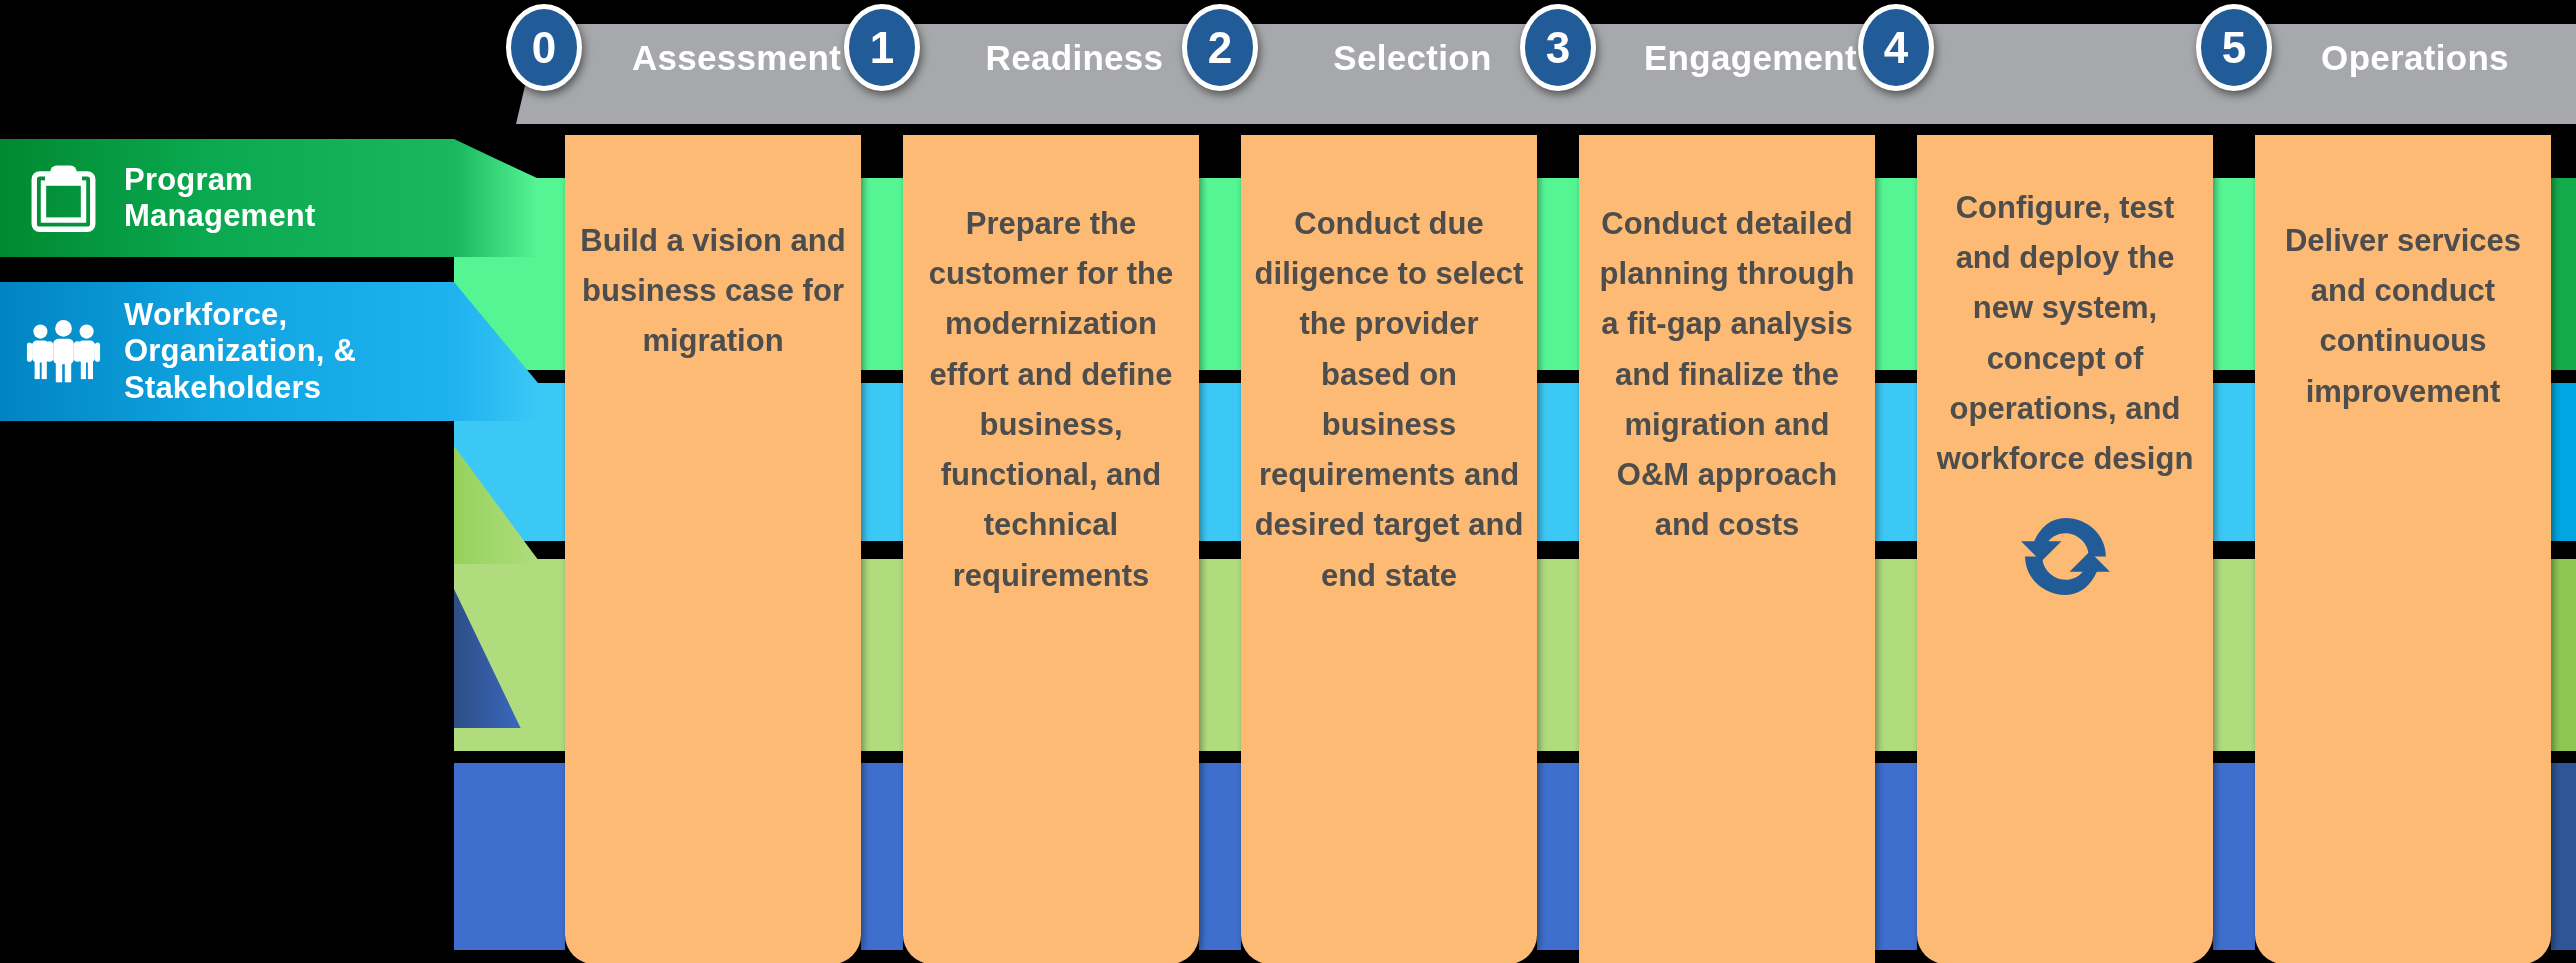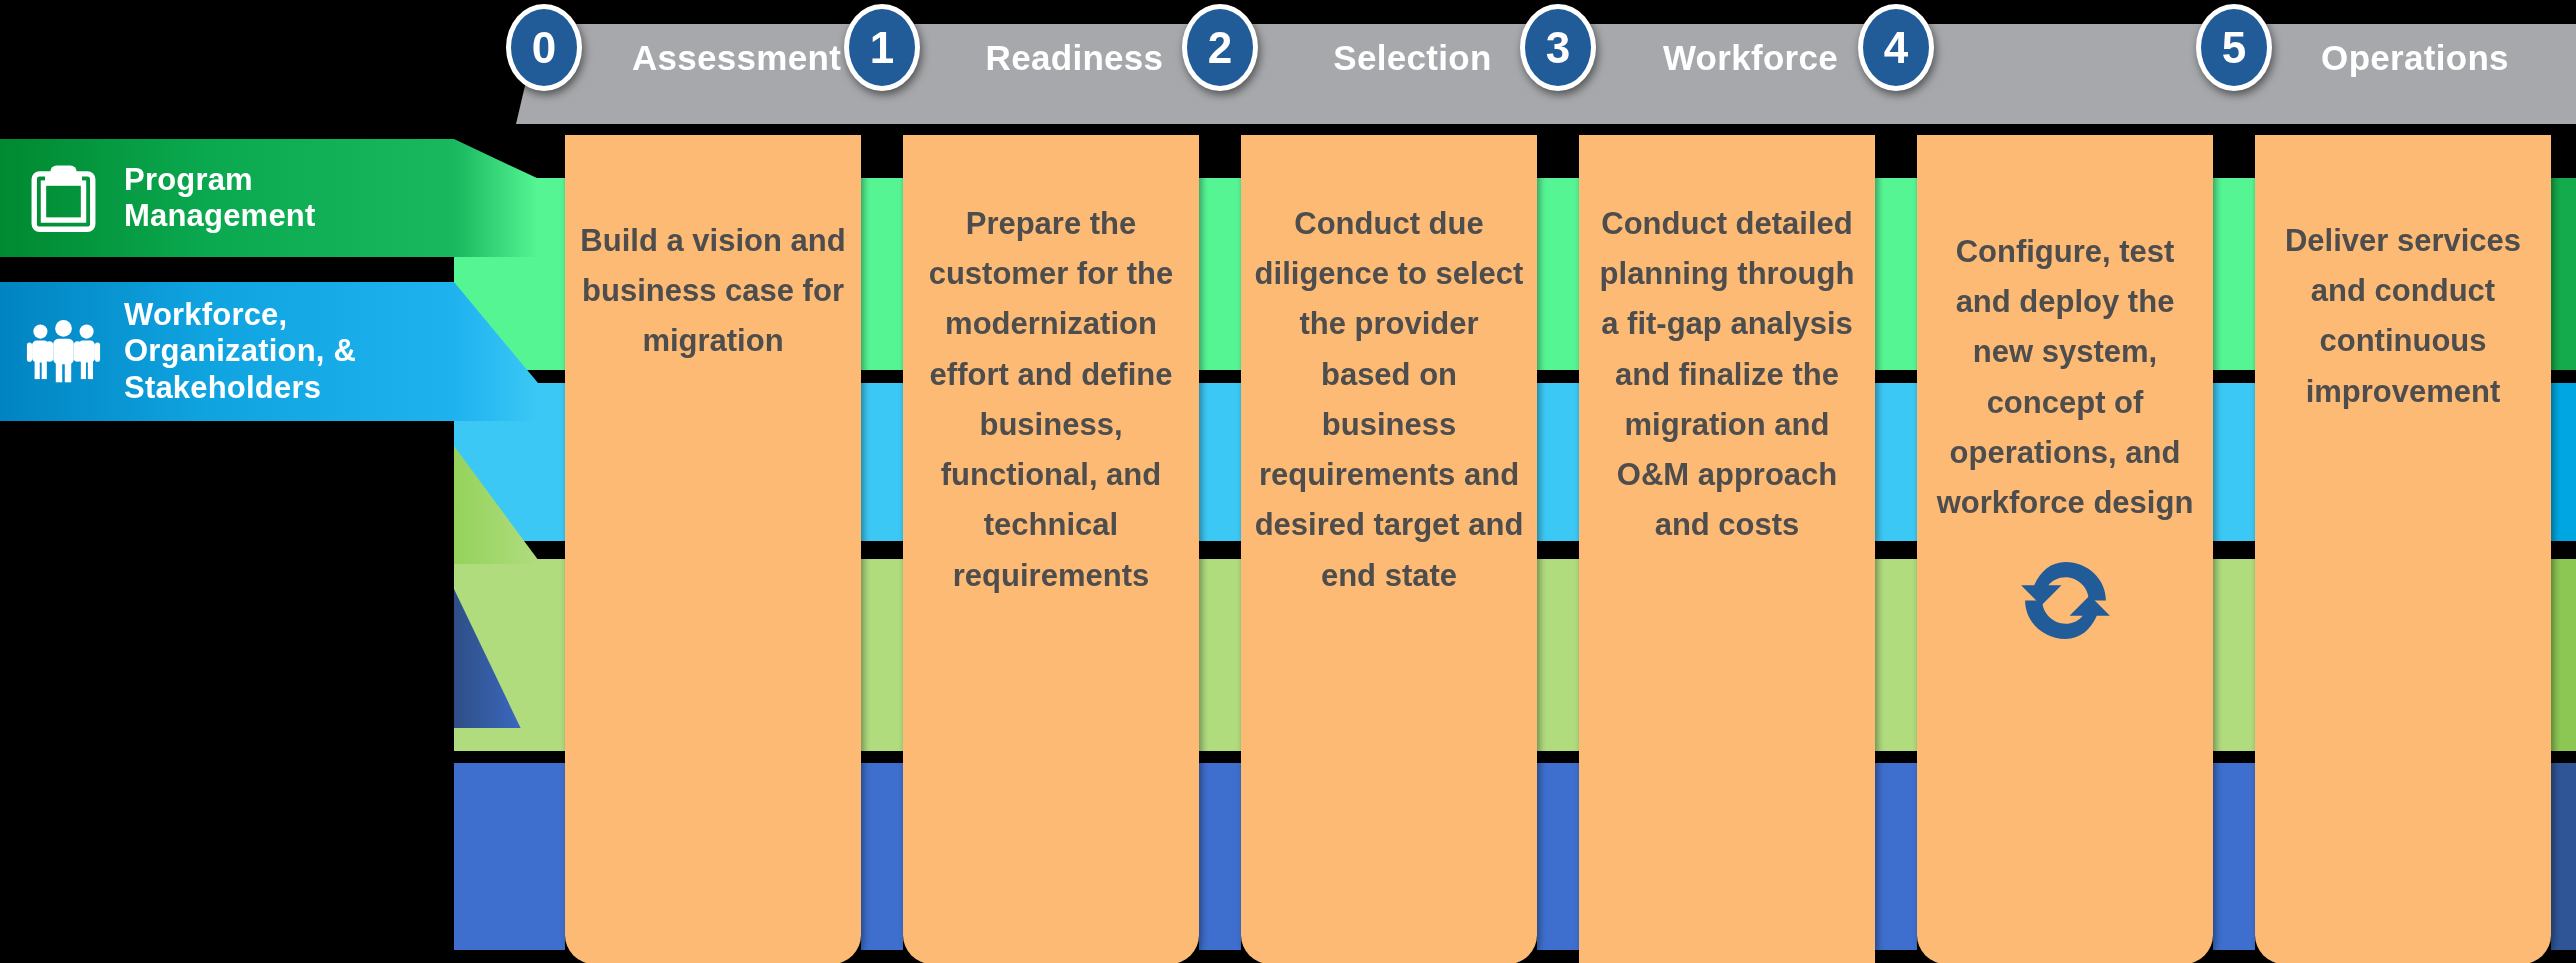--- a/index.html
+++ b/index.html
@@ -179,21 +179,21 @@
       </div>
       <div class="chev" style="left: 1192px; width: 392px;">
         <div class="plate" style="clip-path: polygon(6% 0px, 100% 0px, 88% 100%, 0px 100%);"></div>
         <div class="label">Selection</div>
       </div>
       <div class="bubble" style="left: 1182px; top: 4.2px;">
         <span>2</span>
       </div>
       <div class="chev" style="left: 1530px; width: 392px;">
         <div class="plate" style="clip-path: polygon(6% 0px, 100% 0px, 88% 100%, 0px 100%);"></div>
-        <div class="label">Workforce</div>
+        <div class="label">Engagement</div>
       </div>
       <div class="bubble" style="left: 1520px; top: 4.2px;">
         <span>3</span>
       </div>
       <div class="chev" style="left: 1868px; width: 392px;">
         <div class="plate" style="clip-path: polygon(6% 0px, 100% 0px, 88% 100%, 0px 100%);"></div>
       </div>
       <div class="bubble" style="left: 1858px; top: 4.2px;">
         <span>4</span>
       </div>
@@ -213,21 +213,21 @@
       <div class="card" style="left: 903px; top: 135px; width: 296px; height: 829px;">
         <div class="txt" style="margin-top: 64px;">Prepare the customer for the modernization effort and define business, functional, and technical requirements</div>
       </div>
       <div class="card" style="left: 1241px; top: 135px; width: 296px; height: 829px;">
         <div class="txt" style="margin-top: 64px;">Conduct due diligence to select the provider based on business requirements and desired target and end state</div>
       </div>
       <div class="card" style="left: 1579px; top: 135px; width: 296px; height: 949px;">
         <div class="txt" style="margin-top: 64px;">Conduct detailed planning through a fit-gap analysis and finalize the migration and O&amp;M approach and costs</div>
       </div>
       <div class="card" style="left: 1917px; top: 135px; width: 296px; height: 829px;">
-        <div class="txt" style="margin-top: 92px;">Configure, test and deploy the new system, concept of operations, and workforce design</div>
+        <div class="txt" style="margin-top: 48px;">Configure, test and deploy the new system, concept of operations, and workforce design</div>
         <div class="sync">
           <svg viewBox="0 0 100 100">
             <g fill="#215b98">
               <path d="M50 12 C72 12 90 29 90 50 h-17 C73 37 62 27 50 27 C43 27 37 30 33 35 l13 0 l-20 20 l-20 -20 l13 0 C25 21 36 12 50 12 Z"></path>
               <path d="M50 88 C28 88 10 71 10 50 h17 C27 63 38 73 50 73 C57 73 63 70 67 65 l-13 0 l20 -20 l20 20 l-13 0 C75 79 64 88 50 88 Z"></path>
             </g>
           </svg>
         </div>
       </div>
       <div class="card" style="left: 2255px; top: 135px; width: 296px; height: 829px;">

